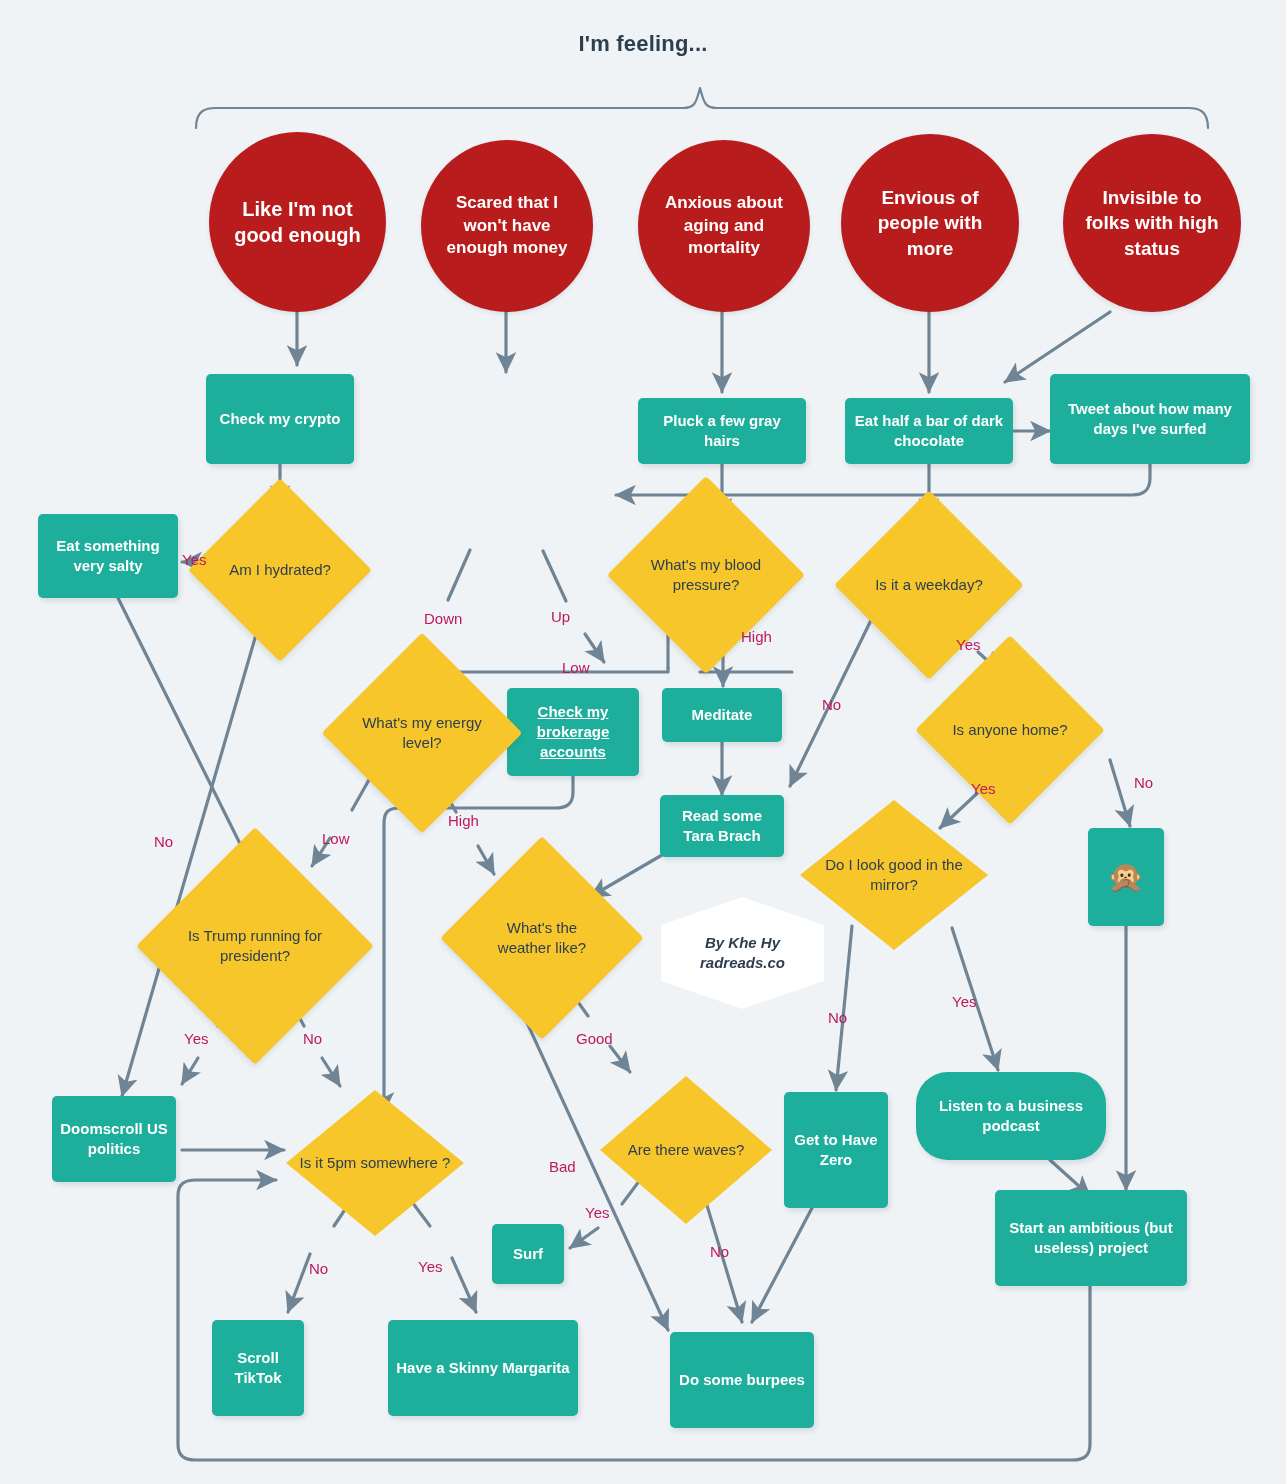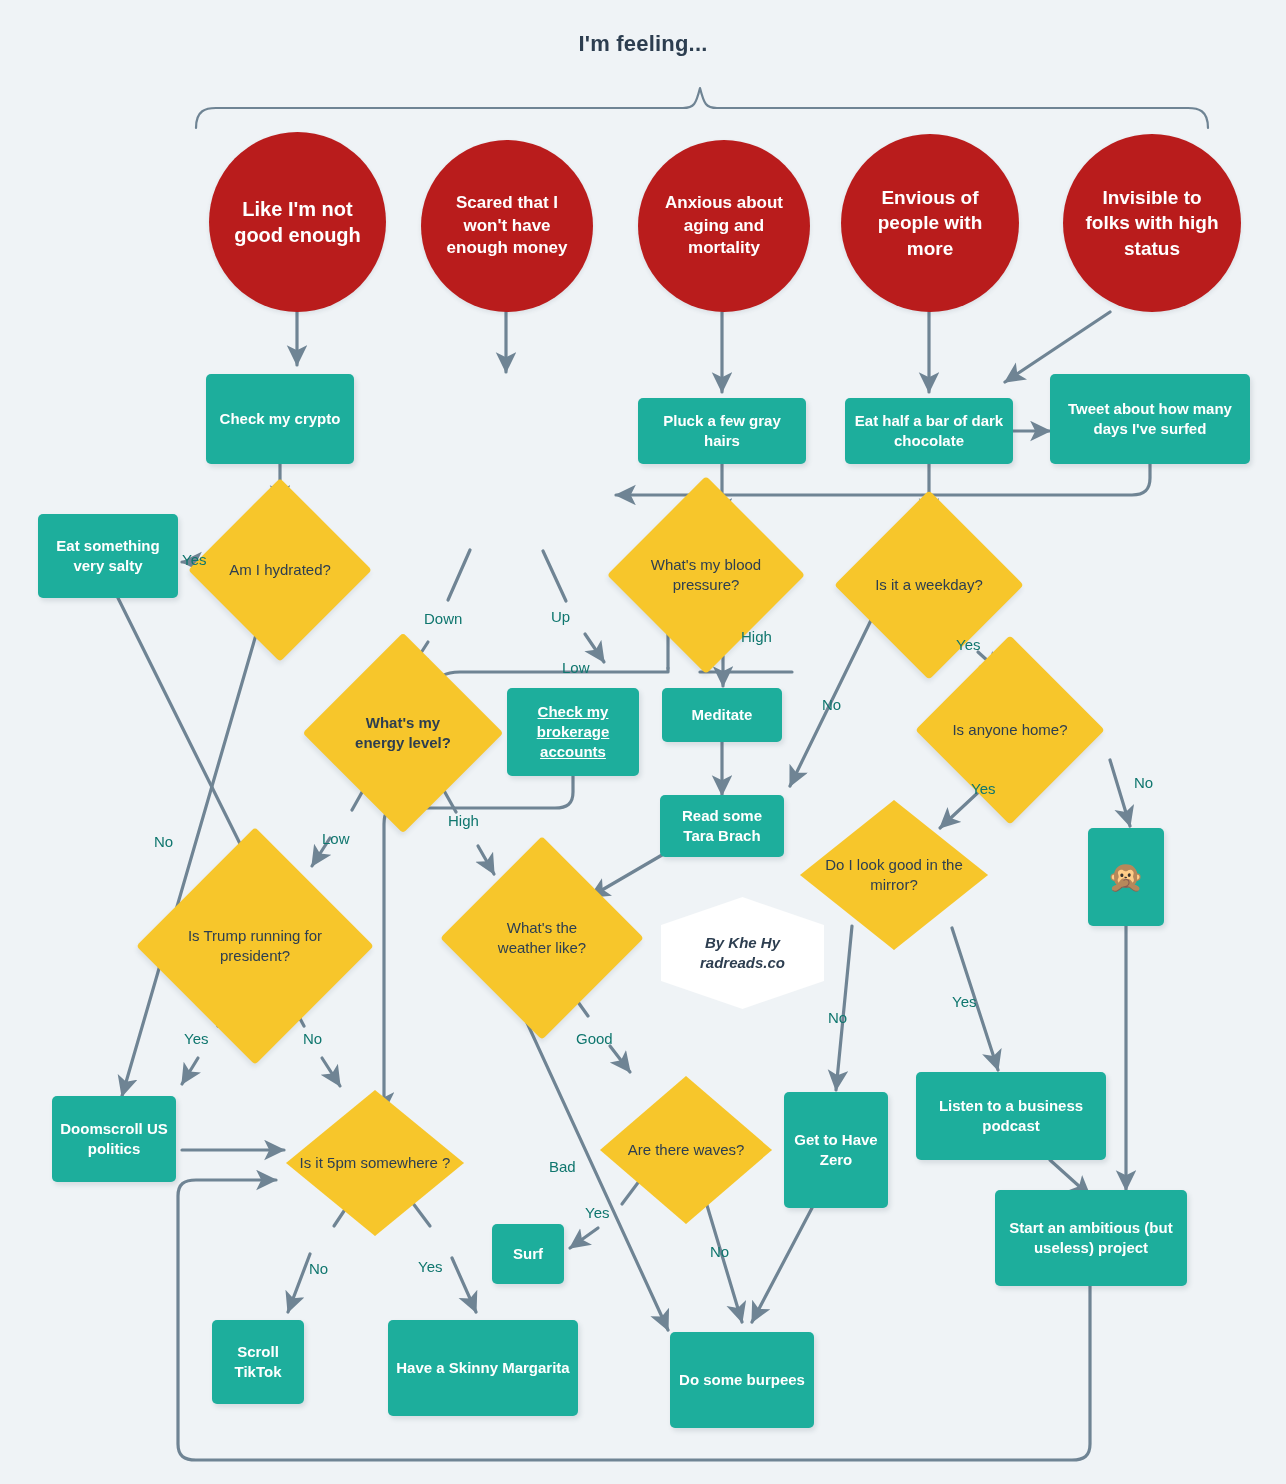--- a/index.html
+++ b/index.html
@@ -64,21 +64,21 @@
     position:absolute;
     display:flex;align-items:center;justify-content:center;text-align:center;
     color:#2d3e50;font-style:italic;font-weight:bold;font-size:15px;line-height:1.35;
     background:#ffffff;
     clip-path:polygon(50% 0%,100% 25%,100% 75%,50% 100%,0% 75%,0% 25%);
     filter:drop-shadow(1px 2px 4px rgba(40,60,80,.12));
   }
 
   
   .elabel{
-    position:absolute;color:#0f766e;font-size:15px;white-space:nowrap;
+    position:absolute;color:#be185d;font-size:15px;white-space:nowrap;
   }
 
   .emoji{font-size:30px;line-height:1;}
 </style>
 </head>
 <body>
 
 <div id="canvas">
 
   <svg class="wires" viewBox="0 0 1286 1484" xmlns="http://www.w3.org/2000/svg">
@@ -215,29 +215,29 @@
   <div class="node rect" style="left:507px;top:688px;width:132px;height:88px;text-decoration:underline;">Check my brokerage accounts</div>
 
   <div class="node rect" style="left:662px;top:688px;width:120px;height:54px;">Meditate</div>
 
   <div class="node rect" style="left:660px;top:795px;width:124px;height:62px;">Read some Tara Brach</div>
 
   <div class="node rect emoji" style="left:1088px;top:828px;width:76px;height:98px;">🙊</div>
 
   <div class="node rect" style="left:52px;top:1096px;width:124px;height:86px;">Doomscroll US politics</div>
 
-  <div class="node rect" style="left:916px;top:1072px;width:190px;height:88px;">Listen to a business podcast</div>
+  <div class="node rect" style="left:916px;top:1072px;width:190px;height:88px;border-radius:32px;">Listen to a business podcast</div>
 
   <div class="node rect" style="left:784px;top:1092px;width:104px;height:116px;">Get to Have Zero</div>
 
   <div class="node rect" style="left:995px;top:1190px;width:192px;height:96px;">Start an ambitious (but useless) project</div>
 
   <div class="node rect" style="left:492px;top:1224px;width:72px;height:60px;">Surf</div>
 
-  <div class="node rect" style="left:212px;top:1320px;width:92px;height:84px;">Scroll TikTok</div>
+  <div class="node rect" style="left:212px;top:1320px;width:92px;height:96px;">Scroll TikTok</div>
 
   <div class="node rect" style="left:388px;top:1320px;width:190px;height:96px;">Have a Skinny Margarita</div>
 
   <div class="node rect" style="left:670px;top:1332px;width:144px;height:96px;">Do some burpees</div>
 
 
   <div class="node diamond" style="left:215px;top:505px;width:130px;height:130px;">
     <span class="dshape"></span>
     <span class="dlabel">Am I hydrated?</span>
   </div>
@@ -245,21 +245,21 @@
   <div class="node diamond" style="left:636px;top:505px;width:140px;height:140px;">
     <span class="dshape"></span>
     <span class="dlabel">What's my blood pressure?</span>
   </div>
 
   <div class="node diamond" style="left:862px;top:518px;width:134px;height:134px;">
     <span class="dshape"></span>
     <span class="dlabel">Is it a weekday?</span>
   </div>
 
-  <div class="node diamond" style="left:332px;top:662px;width:142px;height:142px;font-weight:bold;">
+  <div class="node diamond" style="left:351px;top:662px;width:142px;height:142px;">
     <span class="dshape"></span>
     <span class="dlabel">What's my energy level?</span>
   </div>
 
   <div class="node diamond" style="left:943px;top:663px;width:134px;height:134px;">
     <span class="dshape"></span>
     <span class="dlabel">Is anyone home?</span>
   </div>
 
   <div class="node diamond" style="left:171px;top:862px;width:168px;height:168px;">

